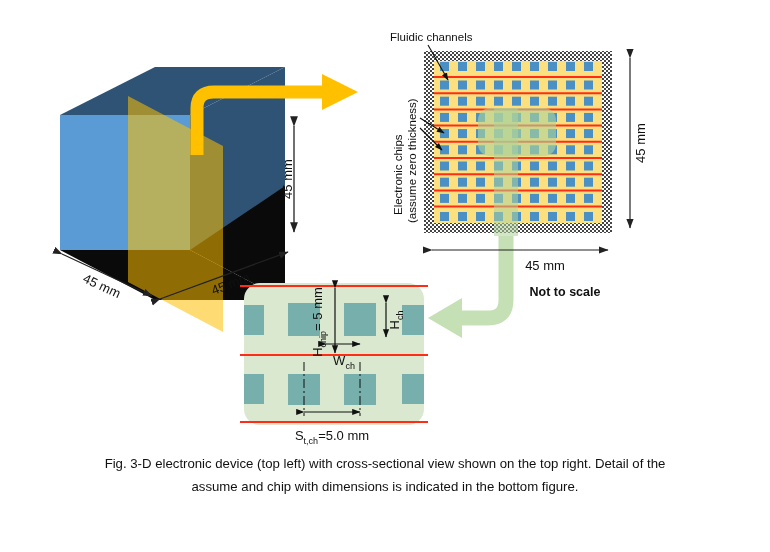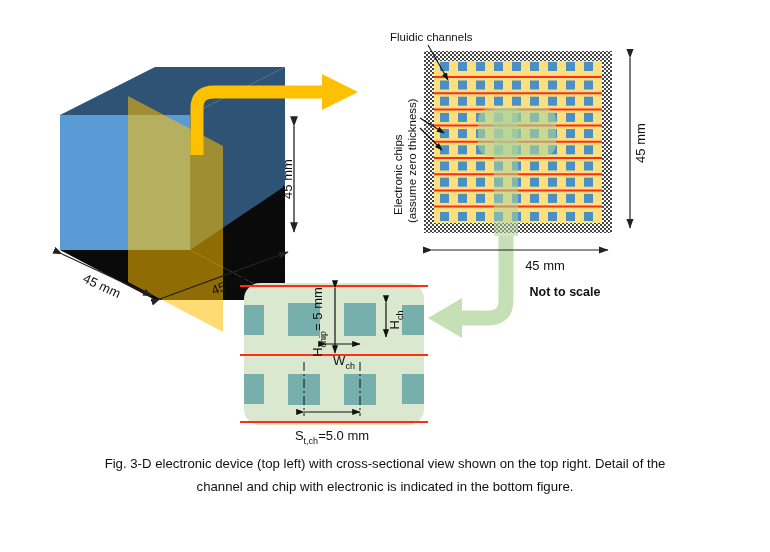--- a/index.html
+++ b/index.html
@@ -254,14 +254,14 @@
     <line x1="304" y1="412" x2="360" y2="412" stroke="#111" stroke-width="1.2" marker-start="url(#ahs)" marker-end="url(#ahs)"></line>
     <text x="332" y="440" font-size="13" text-anchor="middle">
       <tspan>S</tspan><tspan dy="3.5" font-size="9">t,ch</tspan><tspan dy="-3.5" font-size="13">=5.0 mm</tspan>
     </text>
   </g>
 </svg>
 </div>
 
 <div class="cap">
   <span>Fig. 3-D electronic device (top left) with cross-sectional view shown on the top right. Detail of the</span>
-  <span>channel and chip with electronic is indicated in the bottom figure.</span>
+  <span>assume and chip with dimensions is indicated in the bottom figure.</span>
 </div>
 
 </body></html>

